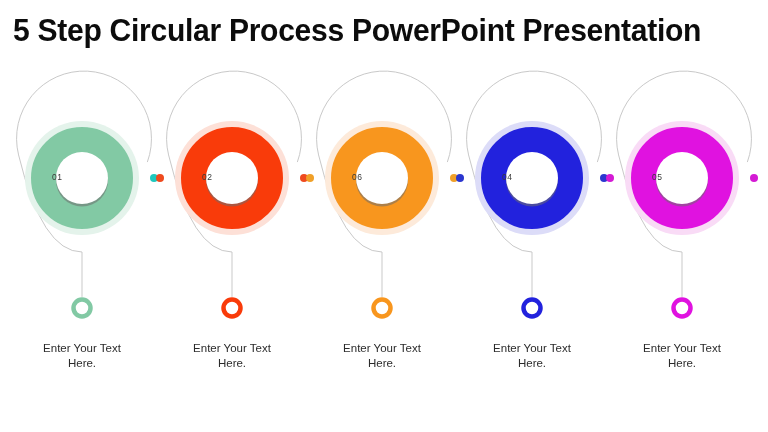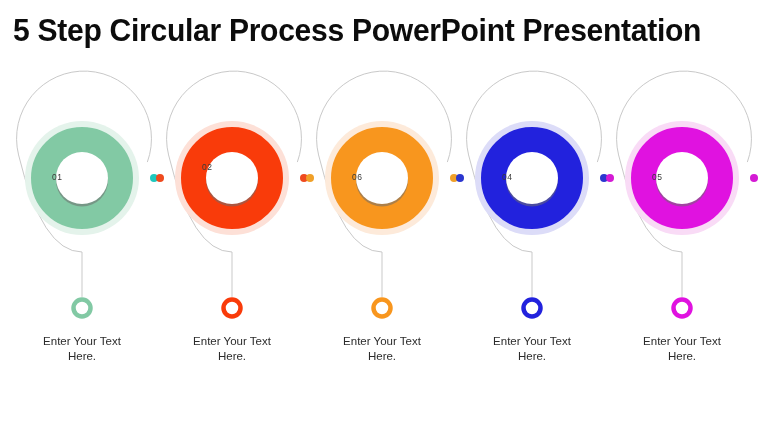--- a/index.html
+++ b/index.html
@@ -67,21 +67,21 @@
   .caption {
     position: absolute;
     width: 148px;
     text-align: center;
     font-size: 11.5px;
     line-height: 15px;
     color: #2b2b2b;
     font-family: "Liberation Sans", sans-serif;
     transform: translateX(-74px);
   }
-  .caption .l1 { display: block; }
+  .caption .l1 { display: block; margin-top: 7px; }
   .caption .l2 { display: block; }
 </style>
 </head>
 <body>
 
 <div id="slide">
 
   <div id="title">5 Step Circular Process PowerPoint Presentation</div>
 
   <div id="diagram">
@@ -151,21 +151,21 @@
         </g>
     </svg>
   </div>
 
   <div id="overlay">
       <div class="step-num" style="left: 82px; top: 178px;">01</div>
       <div class="caption" style="left: 82px; top: 334px;">
         <span class="l1">Enter Your Text</span>
         <span class="l2">Here.</span>
       </div>
-      <div class="step-num" style="left: 232px; top: 168px;">02</div>
+      <div class="step-num" style="left: 232px; top: 178px;">02</div>
       <div class="caption" style="left: 232px; top: 334px;">
         <span class="l1">Enter Your Text</span>
         <span class="l2">Here.</span>
       </div>
       <div class="step-num" style="left: 382px; top: 178px;">06</div>
       <div class="caption" style="left: 382px; top: 334px;">
         <span class="l1">Enter Your Text</span>
         <span class="l2">Here.</span>
       </div>
       <div class="step-num" style="left: 532px; top: 178px;">04</div>

